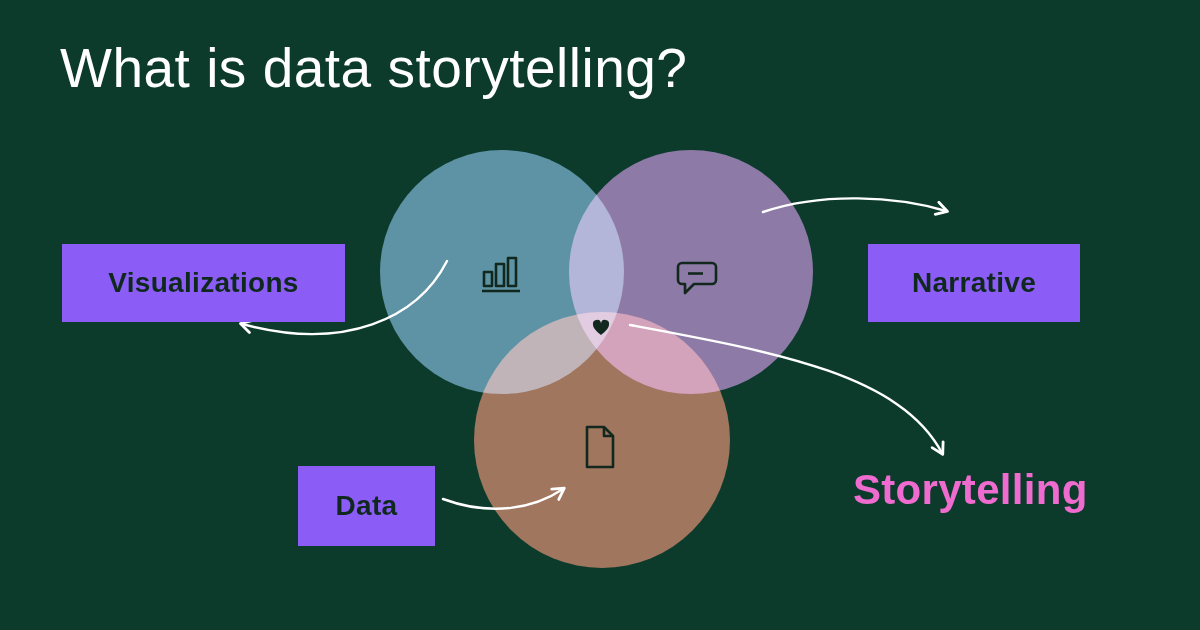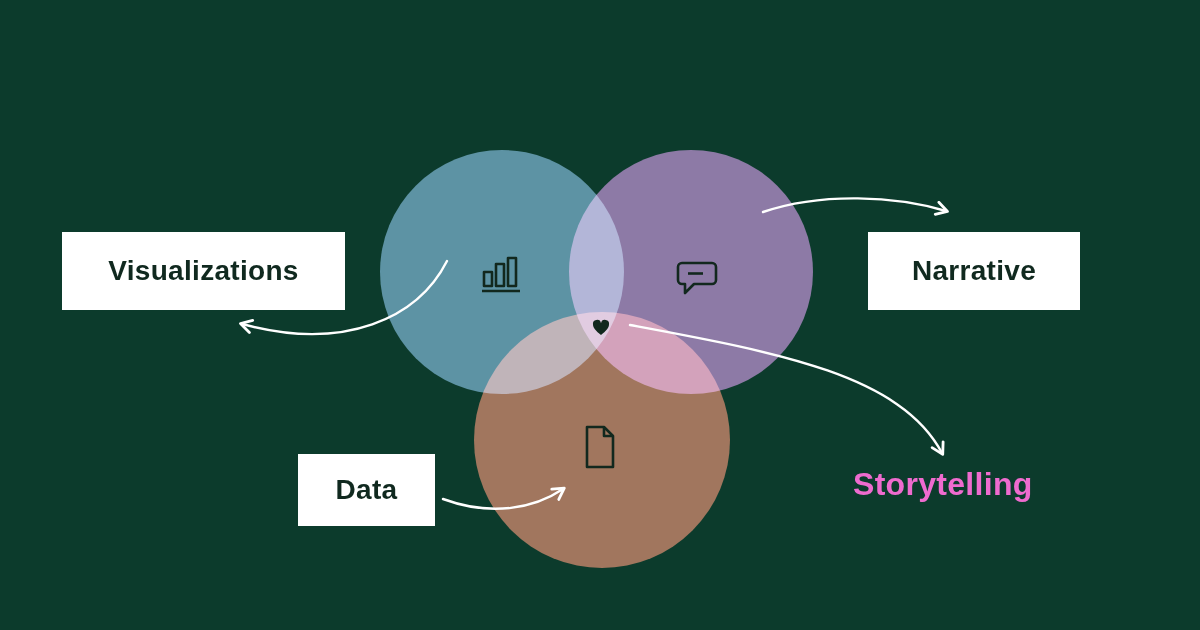--- a/index.html
+++ b/index.html
@@ -13,39 +13,40 @@
     color:#ffffff;font-size:55px;font-weight:500;letter-spacing:.5px;
   }
   
   .circle{position:absolute;border-radius:50%;mix-blend-mode:screen;}
   .c-viz {left:380px;top:150px;width:244px;height:244px;background:#557291;}
   .c-nar {left:569px;top:150px;width:244px;height:244px;background:#875293;}
   .c-data{left:474px;top:312px;width:256px;height:256px;background:#9c4d3c;}
   .icon{position:absolute;}
   .icon svg{display:block;}
   .label-box{
-    position:absolute;background:#ffffff;color:#10291f;
+    position:absolute;background:#8b5cf6;color:#10291f;
     display:flex;align-items:center;justify-content:center;
-    font-weight:bold;font-size:28px;letter-spacing:.3px;
+    font-weight:bold;font-size:28px;letter-spacing:.3px;margin-top:12px;
   }
   .box-viz {left:62px;top:232px;width:283px;height:78px;}
   .box-nar {left:868px;top:232px;width:212px;height:78px;text-align:right;}
-  .box-data{left:298px;top:454px;width:137px;height:72px;}
+  .box-data{left:298px;top:454px;width:137px;height:80px;}
   .storytelling{
     position:absolute;left:853px;top:466px;
-    color:#ef6bcf;font-size:32px;font-weight:bold;letter-spacing:.3px;
+    color:#ef6bcf;font-size:42px;font-weight:bold;letter-spacing:.3px;
   }
   .arrows{position:absolute;left:0;top:0;width:1200px;height:630px;pointer-events:none;}
   .arrows path.flow{fill:none;stroke:#ffffff;stroke-width:2.4;stroke-linecap:round;}
 </style>
 </head>
 <body>
 
 <div class="canvas">
 
+  <h1 class="title">What is data storytelling?</h1>
 
   <div class="circle c-viz"></div>
   <div class="circle c-nar"></div>
   <div class="circle c-data"></div>
 
   <svg class="arrows" viewBox="0 0 1200 630">
     <defs>
       <marker id="ah" viewBox="0 0 10 10" refX="7.5" refY="5" markerWidth="6.5" markerHeight="6.5" orient="auto">
         <path d="M1.5,1 L8.5,5 L1.5,9" fill="none" stroke="#ffffff" stroke-width="1.8" stroke-linecap="round" stroke-linejoin="round"></path>
       </marker>

